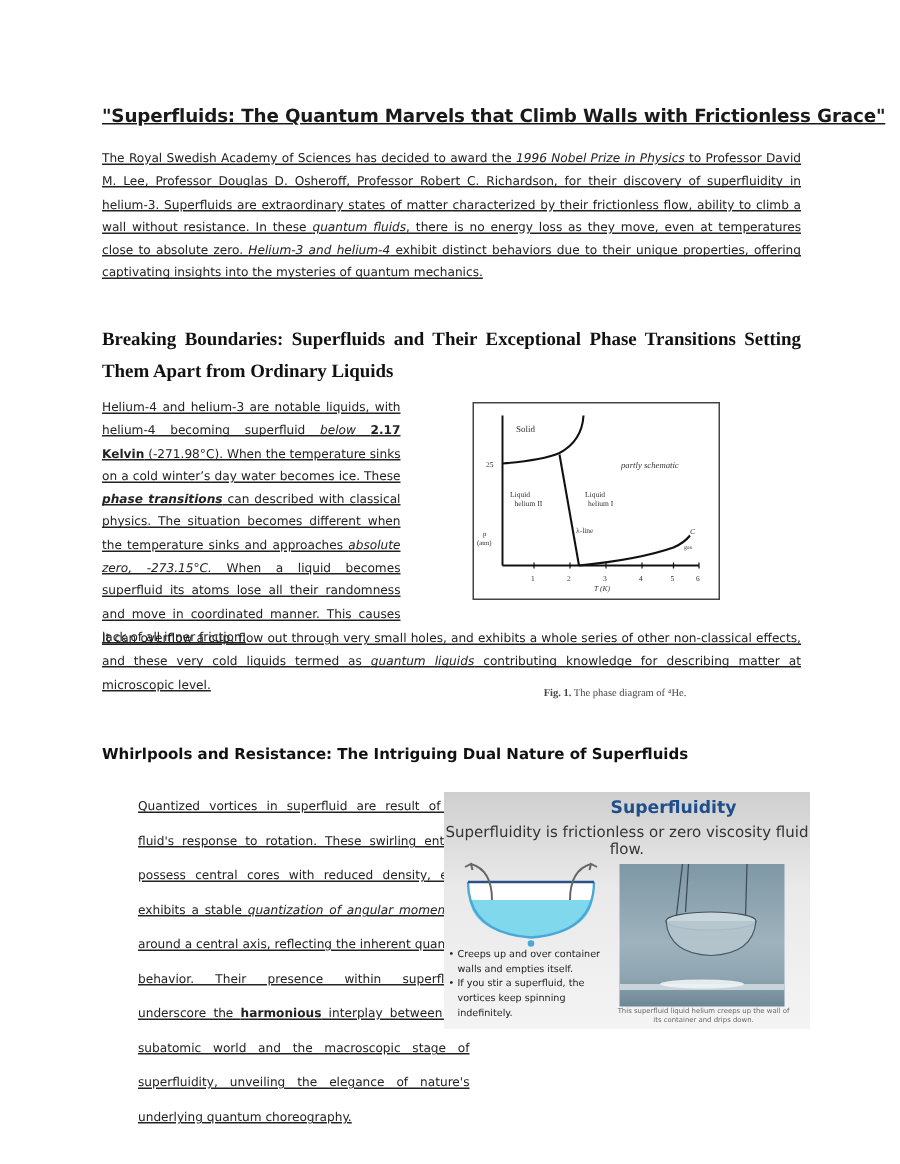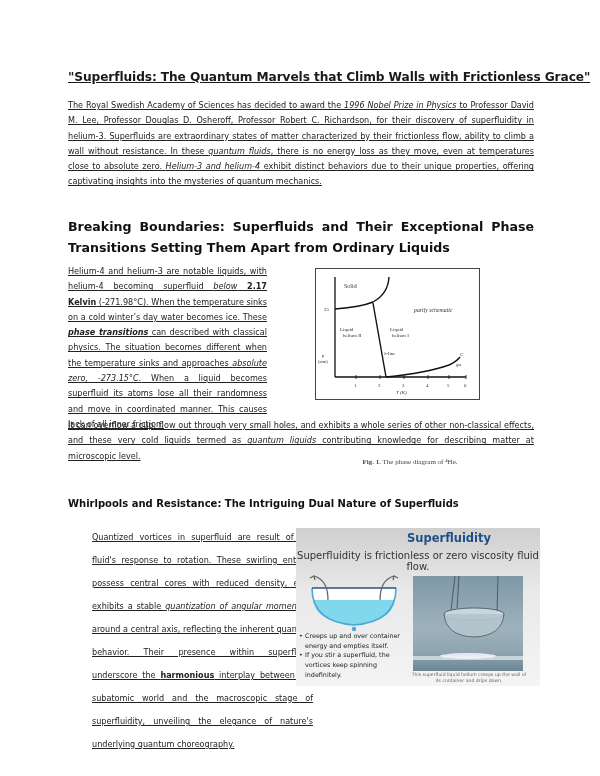--- a/index.html
+++ b/index.html
@@ -5,21 +5,21 @@
   html, body { margin: 0; padding: 0; background: #ffffff; }
   body { width: 600px; height: 776px; position: relative; overflow: hidden;
          font-family: "DejaVu Sans", "Liberation Sans", sans-serif; color: #1a1a1a; }
   .page { position: absolute; left: 0; top: 0; width: 600px; height: 776px; background: #fff; }
   .abs { position: absolute; }
   .title { left: 68px; top: 70px; width: 470px; font-size: 12.2px; font-weight: bold;
            text-decoration: underline; white-space: nowrap; letter-spacing: -0.1px; }
   .para { font-size: 8.1px; line-height: 15.3px; text-align: justify; color: #222; text-decoration: underline; }
   .intro { left: 68px; top: 98px; width: 466px; }
   .h2 { left: 68px; top: 216px; width: 466px; font-size: 12.6px; font-weight: bold;
-        line-height: 21px; text-align: justify; text-align-last: left; color: #111; }
+        line-height: 21px; text-align: justify; text-align-last: left; color: #111; font-family: Liberation Serif, serif; }
   .col-left { left: 68px; top: 264px; width: 199px; }
   .wide { left: 68px; top: 418px; width: 466px; }
   .h3 { left: 68px; top: 498px; font-size: 10px; font-weight: bold; color: #111; white-space: nowrap; }
   .col-left2 { left: 68px; top: 526px; width: 221px; line-height: 23px; margin-left: 24px; }
   .fig-box { left: 315px; top: 268px; width: 163px; height: 130px; border: 1px solid #444; background: #fff; }
   .fig-cap { left: 335px; top: 418px; width: 150px; font-family: "Liberation Serif", "DejaVu Serif", serif;
              font-size: 7px; color: #444; text-align: center; margin-top: 40px; }
   .fig-cap b { font-weight: bold; }
   .graph-text { font-family: "Liberation Serif", "DejaVu Serif", serif; fill: #333; }
   .sf-img { left: 296px; top: 528px; width: 244px; height: 158px;
@@ -104,21 +104,21 @@
       <path d="M13 30 L95 30 Q92 52 54 55 Q16 52 13 30 Z" fill="#7fd8ec"></path>
       <path d="M12 18 Q12 52 54 55 Q96 52 96 18" fill="none" stroke="#4aa8d8" stroke-width="1.6"></path>
       <line x1="12" y1="18" x2="96" y2="18" stroke="#2c4f8a" stroke-width="1.6"></line>
       <circle cx="54" cy="59" r="2.2" fill="#4aa8d8"></circle>
       <path d="M28 30 Q28 10 14 6" fill="none" stroke="#666" stroke-width="1.3"></path>
       <path d="M10 8 L14 6 L15 10" fill="none" stroke="#666" stroke-width="1.3"></path>
       <path d="M80 30 Q80 10 94 6" fill="none" stroke="#666" stroke-width="1.3"></path>
       <path d="M98 8 L94 6 L93 10" fill="none" stroke="#666" stroke-width="1.3"></path>
     </svg>
     <div class="sf-bullets">
-      <div>Creeps up and over container energy and empties itself.</div>
+      <div>Creeps up and over container walls and empties itself.</div>
       <div>If you stir a superfluid, the vortices keep spinning indefinitely.</div>
     </div>
     <div class="sf-photo">
       <svg width="110" height="95" viewBox="0 0 110 95">
         <line x1="42" y1="0" x2="38" y2="34" stroke="#3a4a55" stroke-width="0.8"></line>
         <line x1="46" y1="0" x2="44" y2="32" stroke="#3a4a55" stroke-width="0.8"></line>
         <line x1="85" y1="0" x2="84" y2="36" stroke="#3a4a55" stroke-width="0.8"></line>
         <ellipse cx="61" cy="38" rx="30" ry="6" fill="#c9d6dc" stroke="#3d4f5a" stroke-width="0.8"></ellipse>
         <path d="M31 38 Q33 60 61 61 Q89 60 91 38" fill="#b6c6ce" stroke="#3d4f5a" stroke-width="0.8" opacity="0.9"></path>
         <rect x="0" y="80" width="110" height="4" fill="#d8e2e6" opacity="0.8"></rect>

